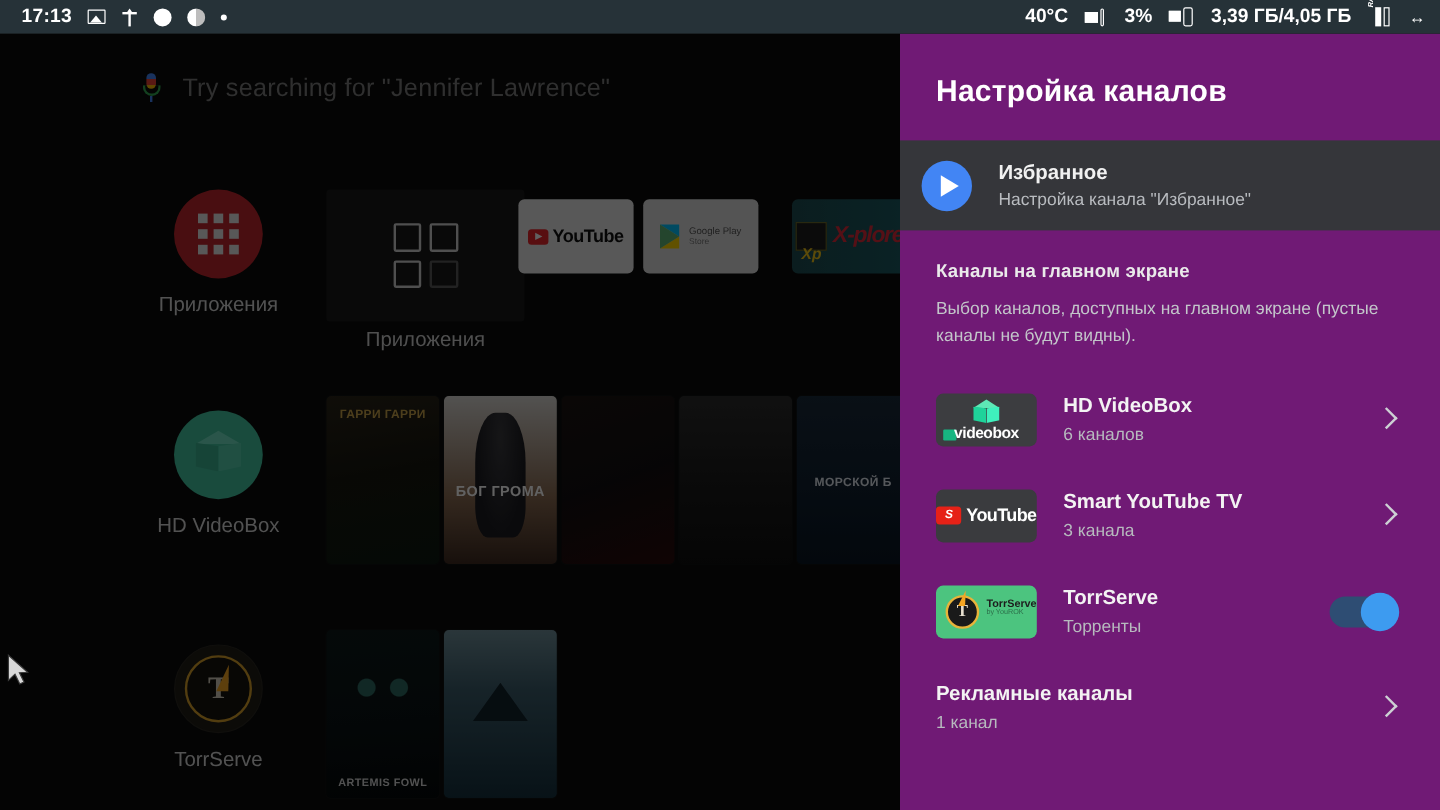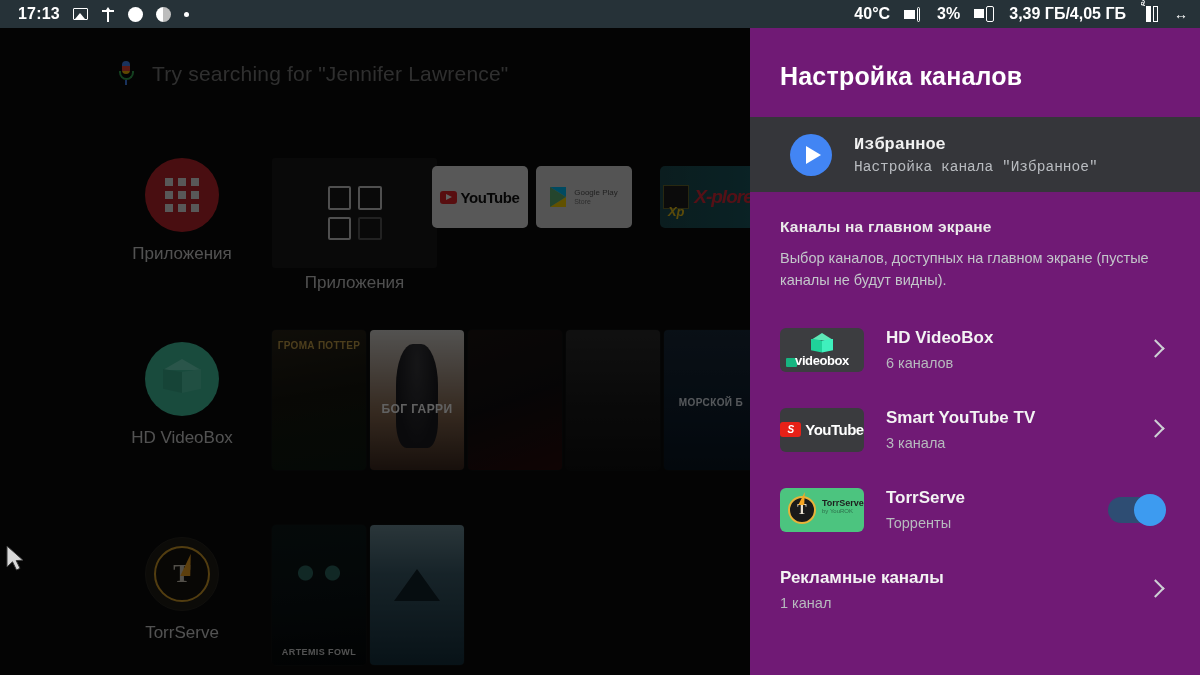--- a/index.html
+++ b/index.html
@@ -167,21 +167,21 @@
   .panel {
     position: absolute; top: 28px; right: 0; width: 450px; height: 647px;
     background: #701a75; z-index: 25;
   }
   .panel-title {
     color: #ffffff; font-size: 25px; font-weight: bold;
     padding: 34px 0 0 30px; letter-spacing: .2px;
   }
   .fav-row {
     margin-top: 26px; height: 75px; background: #35363a;
-    display: flex; align-items: center; padding-left: 40px; gap: 22px; font-family: Liberation Mono, monospace;
+    display: flex; align-items: center; padding-left: 18px; gap: 22px;
   }
   .fav-icon { width: 42px; height: 42px; border-radius: 50%; background: #4285f4;
       display:flex; align-items:center; justify-content:center; flex:0 0 auto; }
   .fav-icon .tri { width:0;height:0;border-top:9px solid transparent;border-bottom:9px solid transparent;
       border-left:15px solid #fff; margin-left:4px; }
   .fav-txt { display:flex; flex-direction: column; gap: 5px; }
   .fav-title { color:#f1f1f1; font-size: 17px; font-weight: bold; }
   .fav-sub { color:#b9bcc0; font-size: 14.5px; }
 
   .sec { padding: 26px 30px 0 30px; }
@@ -344,25 +344,25 @@
           <span class="cube">
               <i class="top"></i>
               <i class="lf"></i>
               <i class="rt"></i>
             </span>
         </div>
         <div class="row-label">HD VideoBox</div>
       </div>
       <div class="posters" style="left:272px;top:12px;">
         <div class="poster p1">
-          <span class="captop">ГРОМА ПОТТЕР</span>
+          <span class="captop">ГАРРИ ГАРРИ</span>
         </div>
         <div class="poster p2">
           <i class="fig"></i>
-          <span class="cap">БОГ ГАРРИ</span>
+          <span class="cap">БОГ ГРОМА</span>
         </div>
         <div class="poster p3">
           <span class="cap"></span>
         </div>
         <div class="poster p4">
           <span class="cap"></span>
         </div>
         <div class="poster p5">
           <span class="cap">МОРСКОЙ Б</span>
         </div>

